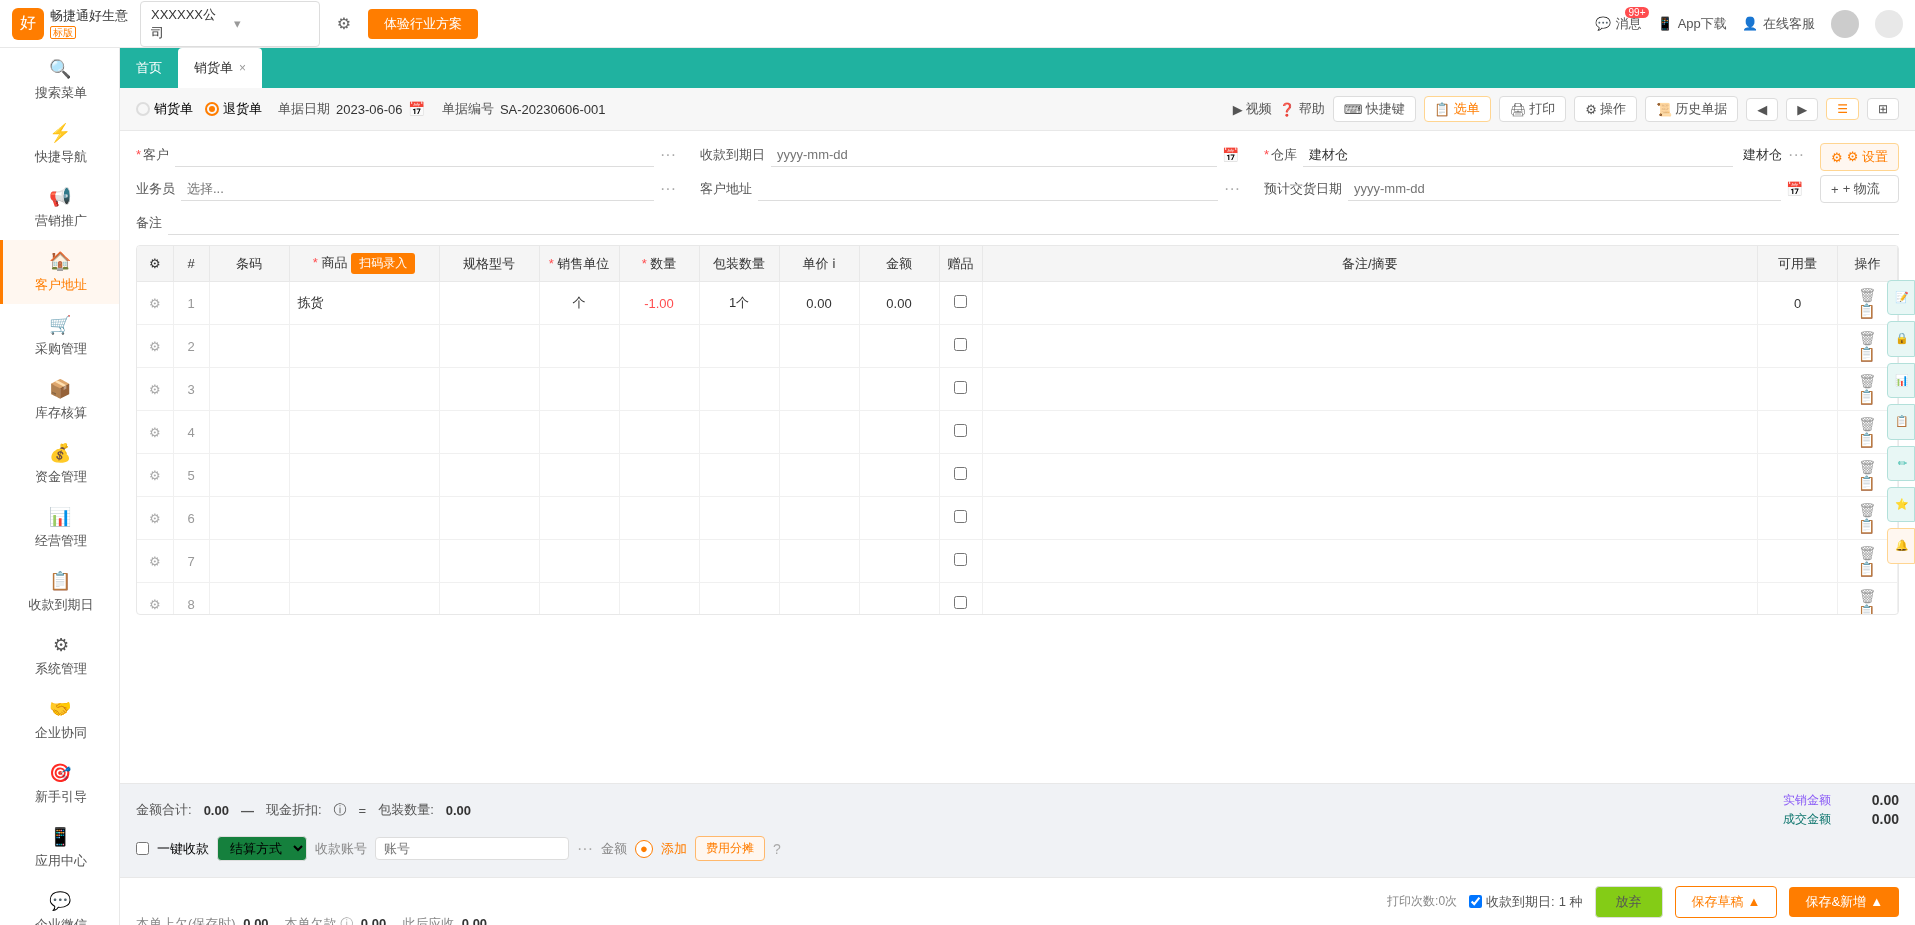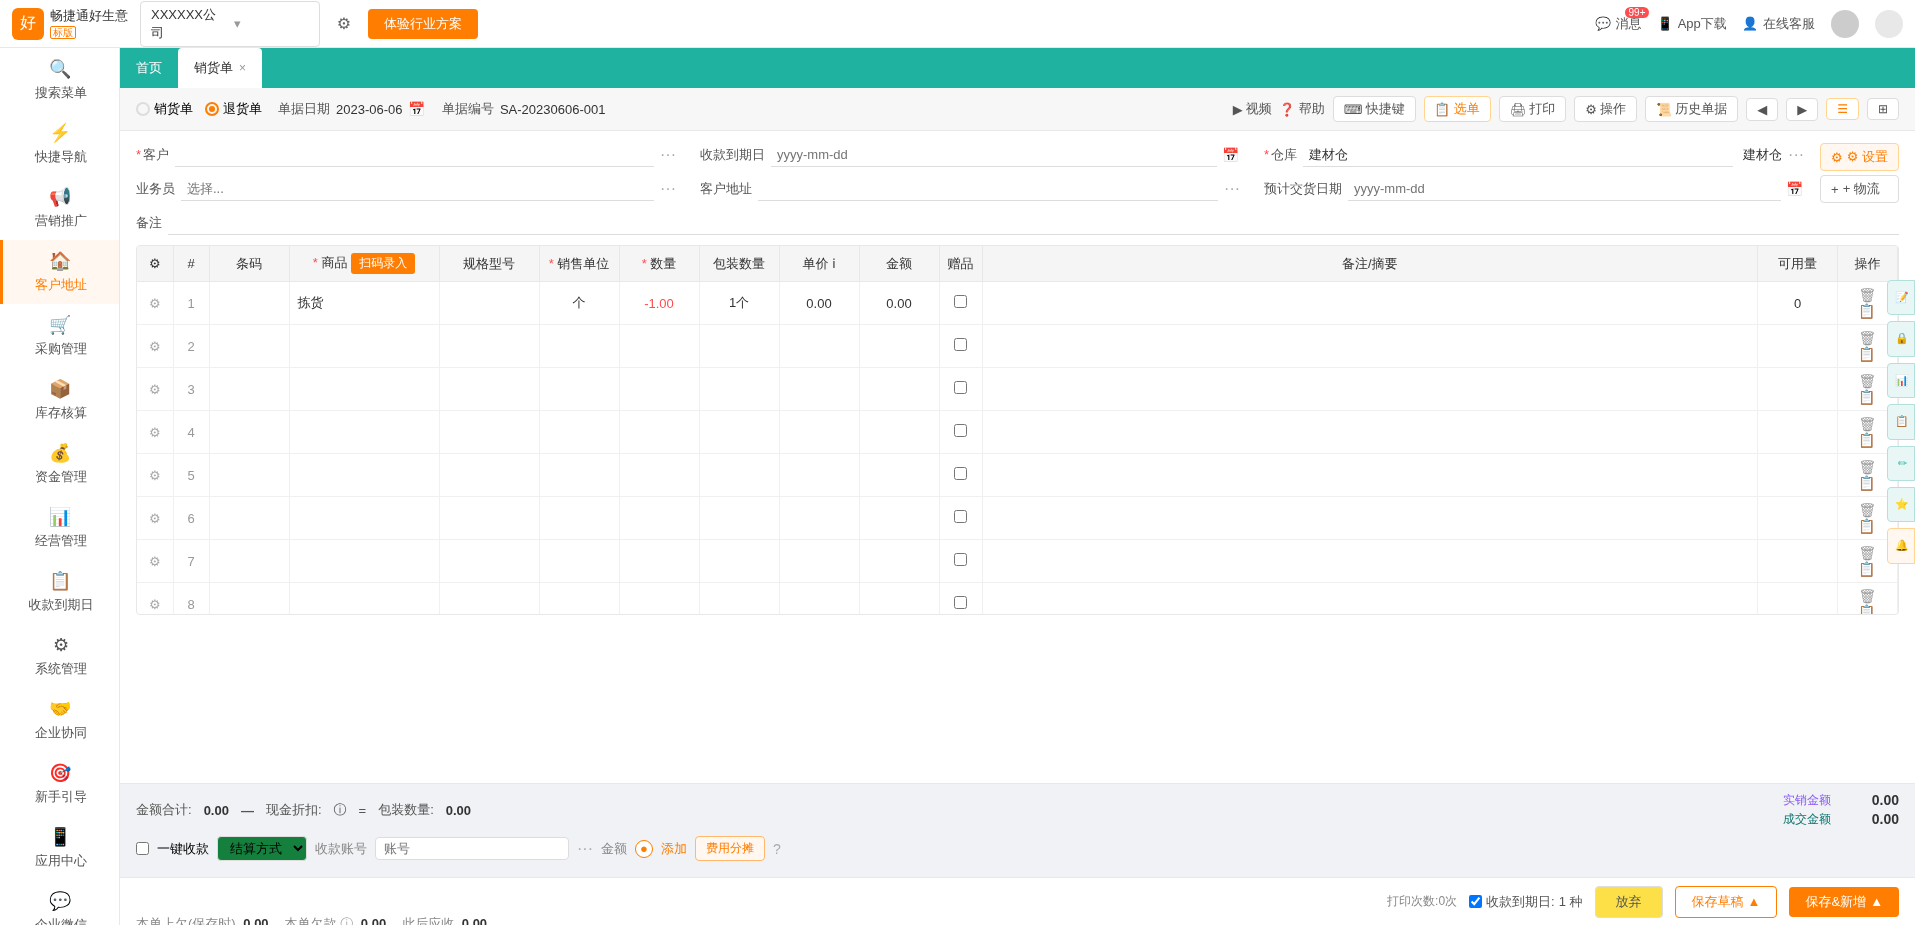--- a/index.html
+++ b/index.html
@@ -335,21 +335,21 @@
       align-items: center;
       padding: 0 16px;
       flex-shrink: 0;
     }
     .bottom-stats { display: flex; align-items: center; gap: 16px; color: #555; font-size: 12px; flex: 1; margin-top: 44px; }
     .bottom-stats .label { color: #888; }
     .bottom-right { display: flex; align-items: center; gap: 12px; }
     .print-info { color: #888; font-size: 12px; }
     .goods-type { display: flex; align-items: center; gap: 4px; color: #555; font-size: 12px; cursor: pointer; }
     .discard-btn {
-      background: #fde047;
+      background: #84cc16;
       border: 1px solid #ddd;
       border-radius: 4px;
       padding: 6px 20px;
       cursor: pointer;
       color: #555;
       font-size: 13px;
     }
     .save-draft-btn {
       background: #fff;
       border: 1px solid #ff7d00;

